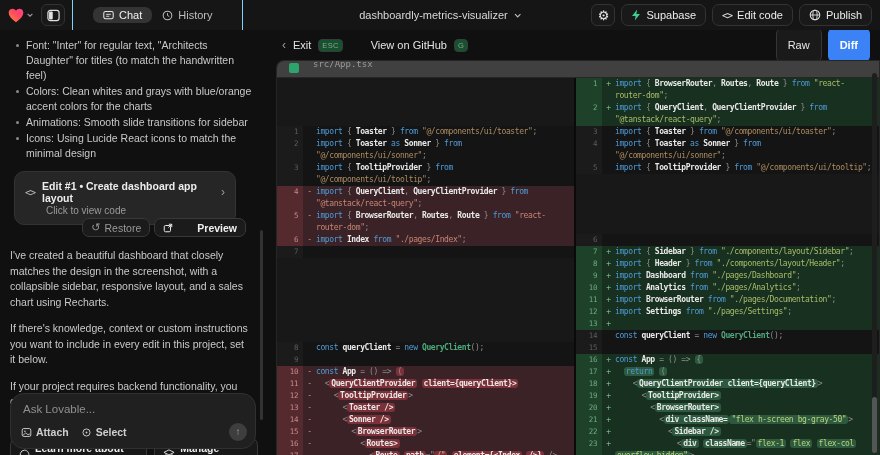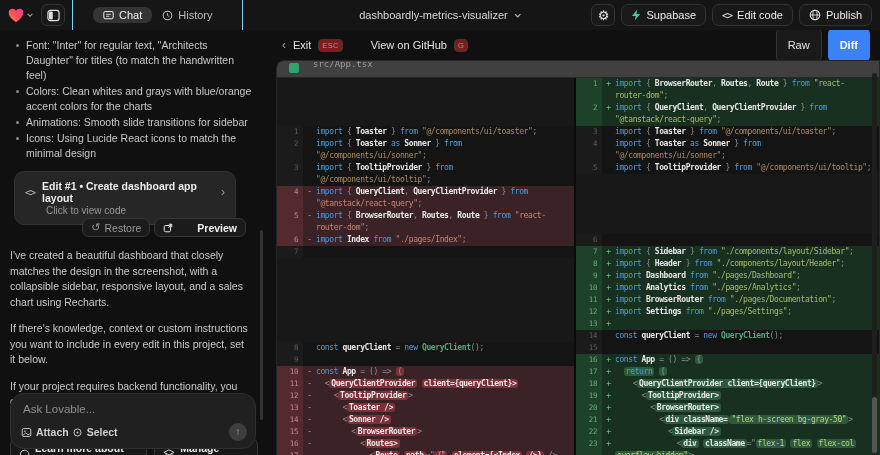--- a/index.html
+++ b/index.html
@@ -50,33 +50,33 @@
 
   .chat-paragraphs p { font-size:10.5px; line-height:15.5px; color:#c9c9c9; width:242px; margin-top:11px; }
 
   .kb-buttons { display:flex; gap:7px; margin-top:12px; }
   .kb-btn { display:flex; align-items:center; gap:5px; font-size:10.5px; font-weight:bold; color:#ececec;
     background:#181818; border:1px solid #383838; border-radius:8px; padding:4px 8px; cursor:pointer; }
 
   .composer { position:absolute; left:10px; bottom:6px; width:246px; height:56px; background:#202020;
     border:1px solid #303030; border-radius:14px; padding:9px 10px 7px 12px; }
   .composer-placeholder { font-size:11.5px; color:#8f8f8f; }
-  .composer-row { position:absolute; left:10px; right:8px; bottom:7px; display:flex; align-items:center; gap:3px; }
+  .composer-row { position:absolute; left:10px; right:8px; bottom:7px; display:flex; align-items:center; gap:12px; }
   .comp-act { display:flex; align-items:center; gap:4px; font-size:10.5px; font-weight:bold; color:#cfcfcf; cursor:pointer; }
   .send-btn { margin-left:auto; width:18px; height:18px; border-radius:50%; background:#3e3e3e;
     display:flex; align-items:center; justify-content:center; cursor:pointer; }
   .send-arrow { font-size:10px; color:#a8a8a8; line-height:1; }
   .chat-scrollbar { position:absolute; right:5px; top:200px; width:3px; height:190px; border-radius:2px; background:#333; }
 
   
   .diff-panel { flex:1; display:flex; flex-direction:column; min-width:0; }
   .diff-header { height:30px; flex:none; display:flex; align-items:center; padding:0 10px 0 14px; gap:7px; }
   .dh-label { font-size:11px; color:#e3e3e3; }
   .kbd { font-size:7.5px; color:#9a9a9a; border:1px solid #3a3a3a; border-radius:4px; padding:1px 3px;
-    background:#7f1d1d; letter-spacing:.3px; }
+    background:#14532d; letter-spacing:.3px; }
   .dh-gap { width:14px; }
   .dh-right { margin-left:auto; display:flex; gap:6px; }
   .dh-btn { font-size:11px; color:#e6e6e6; background:#1a1a1a; border:1px solid #363636;
     border-radius:7px; padding:11px 11px; cursor:pointer; }
   .dh-btn.active { background:#3b82f6; border-color:#3b82f6; color:#fff; font-weight:bold; }
 
   .diff-card { flex:1; margin-left:8px; background:#141414; border:1px solid #262626; border-bottom:none;
     border-radius:8px 0 0 0; overflow:hidden; display:flex; flex-direction:column; position:relative; }
   .file-header { height:9px; flex:none; background:#404040; border-bottom:1px solid #262626;
     overflow:hidden; display:flex; align-items:flex-start; gap:14px; padding:0 0 16px 12px; }

